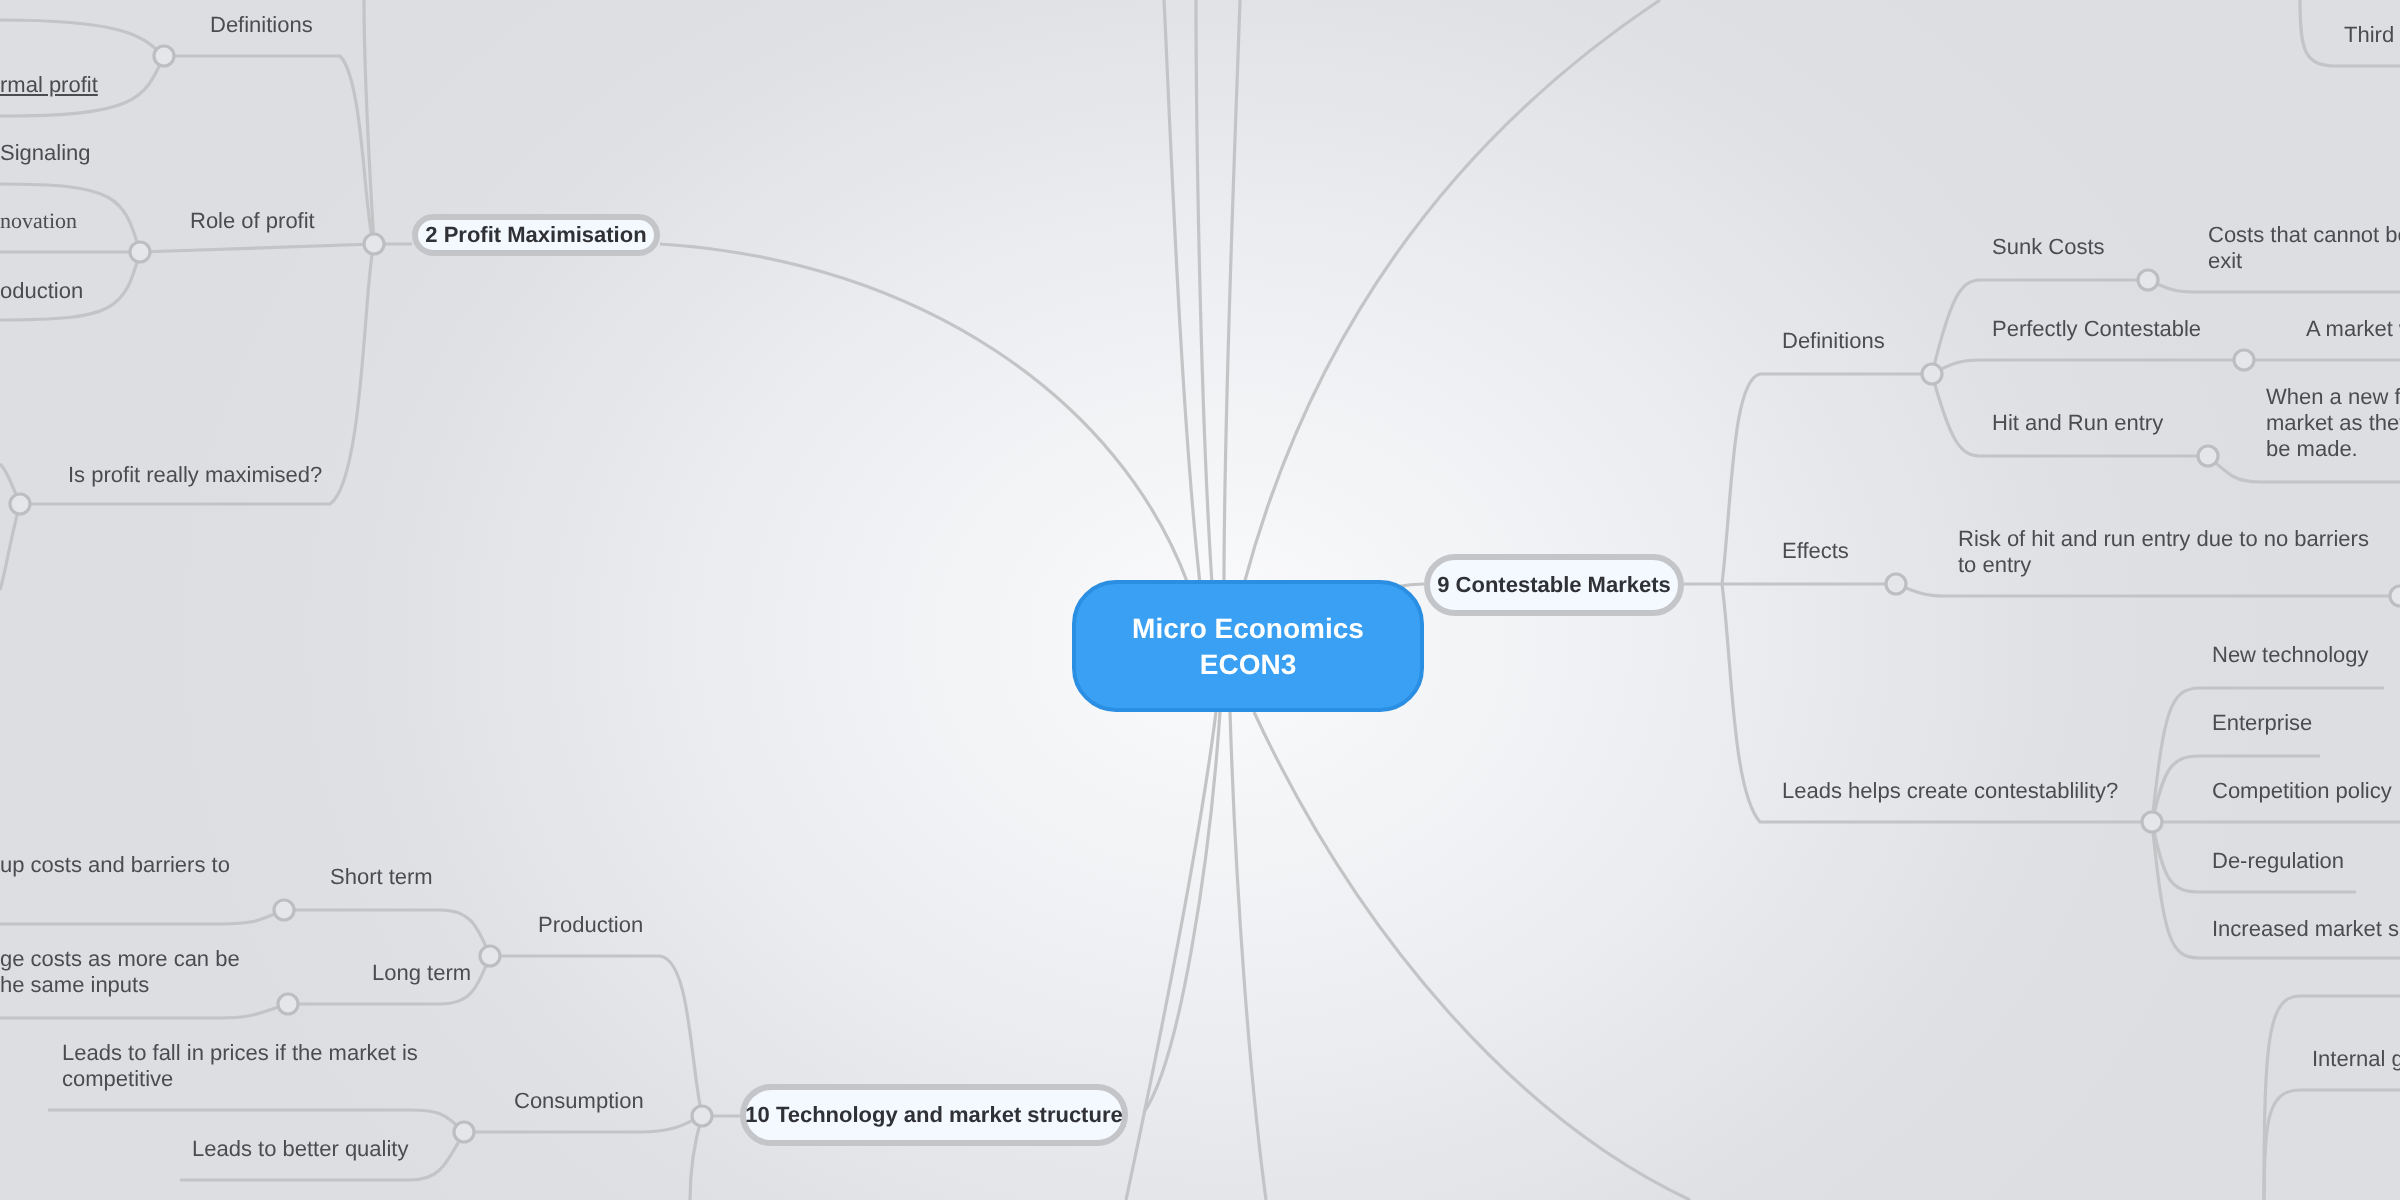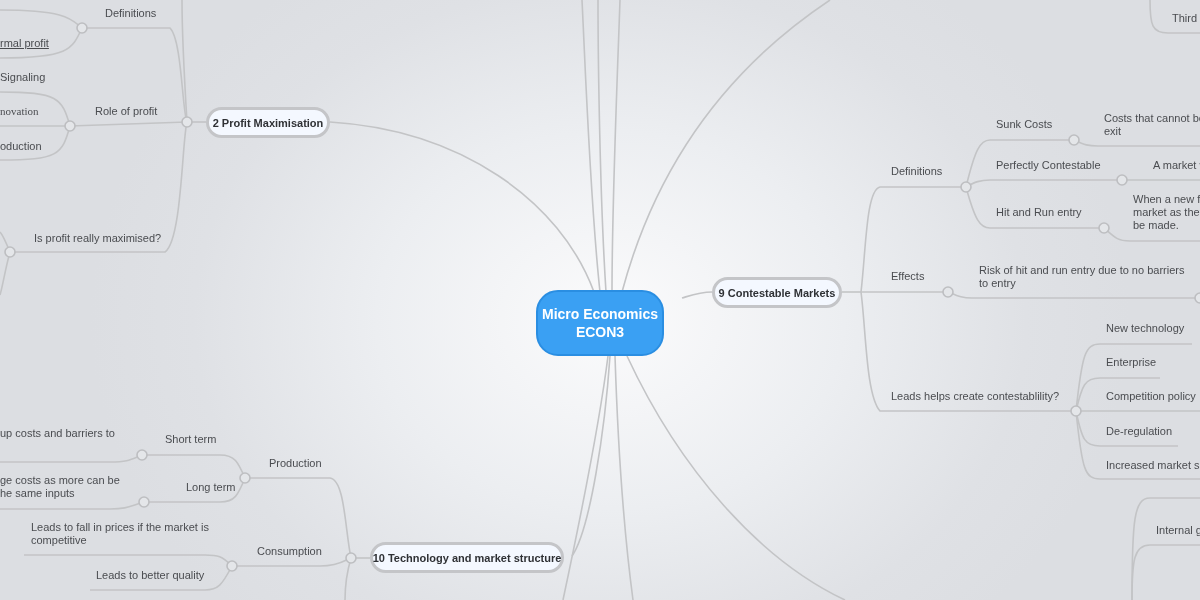--- a/index.html
+++ b/index.html
@@ -14,21 +14,21 @@
   svg.links circle { fill: #e4e6e9; stroke: #bdbec1; stroke-width: 1.6; }
   .lbl {
     position: absolute; font-size: 11px; color: #4a4c50; line-height: 14px; white-space: nowrap;
   }
   .topic {
     position: absolute; background: #f4f8ff; border: 3px solid #c4c5c8; border-radius: 16px;
     font-weight: bold; font-size: 11px; color: #2f3135; box-sizing: border-box;
     display: flex; align-items: center; justify-content: center; white-space: nowrap;
   }
   .root {
-    position: absolute; left: 536px; top: 290px; width: 128px; height: 66px;
+    position: absolute; left: 536px; top: 290px; width: 176px; height: 66px;
     background: #3aa0f3; border: 2px solid #2a8ee2; border-radius: 22px; box-sizing: border-box;
     color: #ffffff; font-weight: bold; font-size: 14px; line-height: 18px; text-align: center;
     display: flex; flex-direction: column; align-items: center; justify-content: center;
   }
 </style>
 </head>
 <body>
 
 <div id="canvas">
 
@@ -117,21 +117,21 @@
     <path d="M 1132 600 C 1132 560, 1134 545, 1150 545 L 1200 545"></path>
 
     <path d="M 1150 0 C 1150 25, 1152 33, 1168 33 L 1200 33"></path>
   </svg>
 
   <div class="root">
     <div>Micro Economics</div>
     <div>ECON3</div>
   </div>
 
-  <div class="topic" style="left:206px;top:107px;width:124px;height:31px;">
+  <div class="topic" style="left:206px;top:107px;width:124px;height:21px;">
     <span>2 Profit Maximisation</span>
   </div>
   <div class="lbl" style="left:105px;top:6px;">Definitions</div>
   <div class="lbl" style="left:0px;top:36px;text-decoration:underline;">rmal  profit</div>
   <div class="lbl" style="left:0px;top:70px;">Signaling</div>
   <div class="lbl" style="left:95px;top:104px;">Role of profit</div>
   <div class="lbl" style="left:0px;top:104px;font-family:Liberation Serif, serif;">novation</div>
   <div class="lbl" style="left:0px;top:139px;">oduction</div>
   <div class="lbl" style="left:34px;top:231px;">Is profit really maximised?</div>
 

